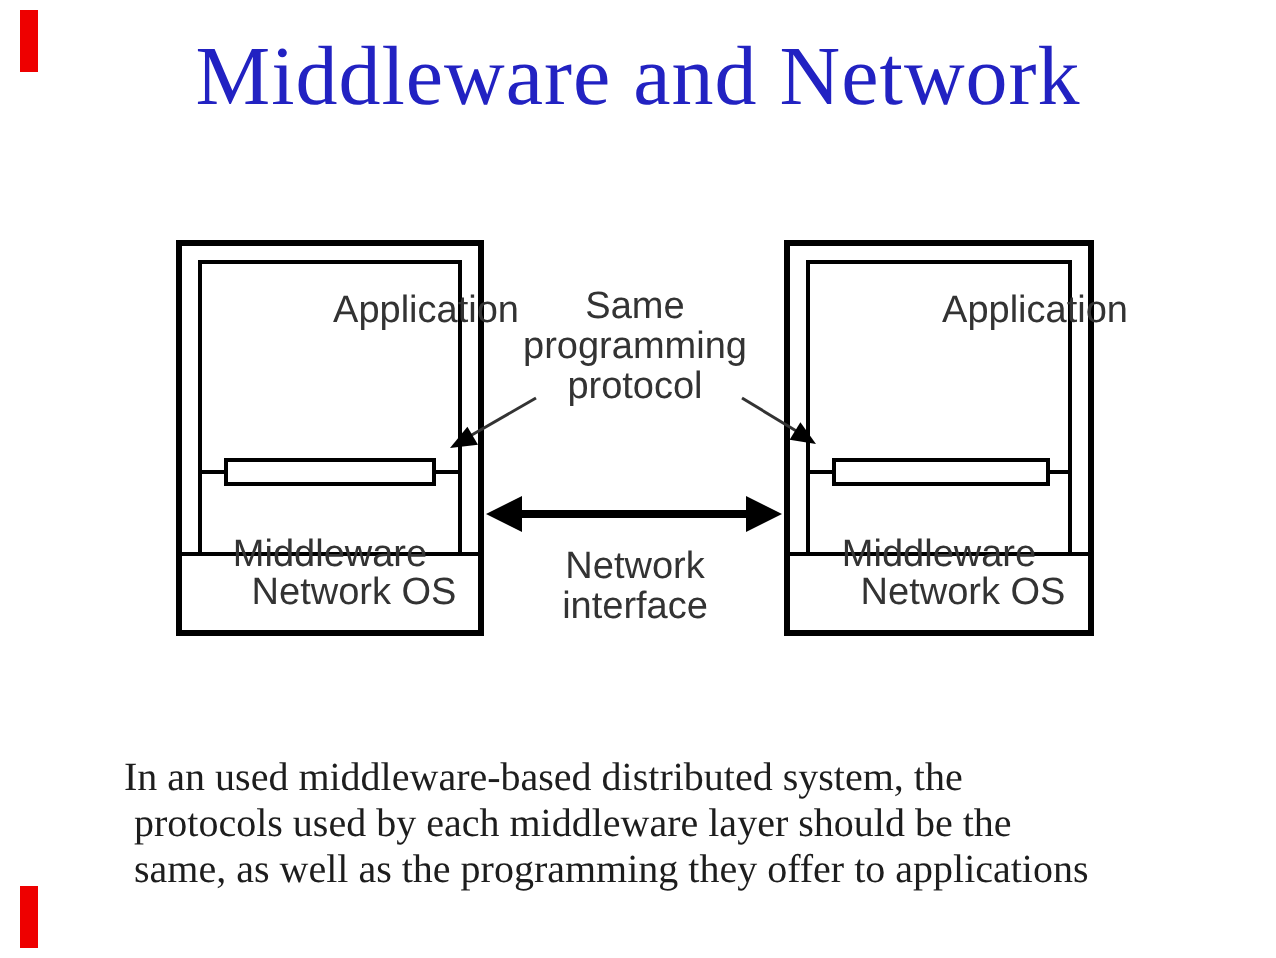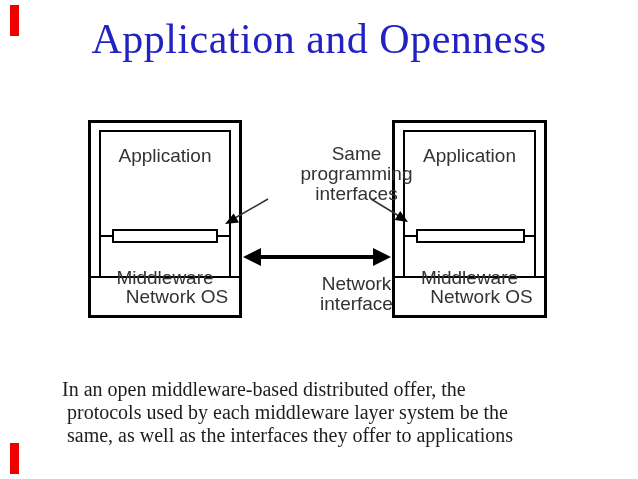--- a/index.html
+++ b/index.html
@@ -77,32 +77,31 @@
   .machine.right .iface-bar { width: 109px; }
   .m-label {
     position: absolute;
     left: 8px; width: 132px;
     text-align: center;
     font-size: 19px;
     color: #333;
     white-space: nowrap;
   }
   .machine.right .m-label { width: 133px; }
-  .m-label.app { top: 22px; }
+  .m-label.app { top: 22px; padding-left: 48px; }
   .m-label.mw  { top: 127px; margin-top: 17px; }
   .m-label.nos { left: 12px; width: 148px; top: 163px; }
   .machine.right .m-label.nos { width: 149px; }
   .anno {
     position: absolute;
     left: 240px; width: 155px;
     text-align: center;
     font-size: 19px;
     line-height: 20px;
     color: #333;
-    margin-left: 39px;
   }
   .anno.iface { top: 144px; }
   .anno.proto { top: 274px; }
   .arrow-layer {
     position: absolute;
     left: 0; top: 0;
     width: 638px; height: 479px;
     pointer-events: none;
   }
   
@@ -119,21 +118,21 @@
   .body-text .line + .line { padding-left: 5px; }
 </style>
 </head>
 <body>
 
 <div class="slide">
 
   <div class="accent-bar top"></div>
   <div class="accent-bar bottom"></div>
 
-  <h1 class="title">Application and Openness</h1>
+  <h1 class="title">Middleware and Network</h1>
 
   <div class="machine left">
     <div class="inner-box"></div>
     <div class="os-sep"></div>
     <div class="mid-line"></div>
     <div class="iface-bar"></div>
     <div class="m-label app">Application</div>
     <div class="m-label mw">Middleware</div>
     <div class="m-label nos">Network OS</div>
   </div>
@@ -144,21 +143,21 @@
     <div class="mid-line"></div>
     <div class="iface-bar"></div>
     <div class="m-label app">Application</div>
     <div class="m-label mw">Middleware</div>
     <div class="m-label nos">Network OS</div>
   </div>
 
   <div class="anno iface">
     <div>Same</div>
     <div>programming</div>
-    <div>interfaces</div>
+    <div>protocol</div>
   </div>
 
   <div class="anno proto">
     <div>Network</div>
     <div>interface</div>
   </div>
 
   <svg class="arrow-layer" viewBox="0 0 638 479">
 
     <g>
@@ -172,18 +171,18 @@
     </g>
 
     <g>
       <line x1="258" y1="257" x2="376" y2="257" stroke="#000" stroke-width="4"></line>
       <polygon points="243,257 261,248 261,266" fill="#000"></polygon>
       <polygon points="391,257 373,248 373,266" fill="#000"></polygon>
     </g>
   </svg>
 
   <div class="body-text">
-    <div class="line">In an open middleware-based distributed offer, the</div>
-    <div class="line">protocols used by each middleware layer system be the</div>
-    <div class="line">same, as well as the interfaces they offer to applications</div>
+    <div class="line">In an used middleware-based distributed system, the</div>
+    <div class="line">protocols used by each middleware layer should be the</div>
+    <div class="line">same, as well as the programming they offer to applications</div>
   </div>
 
 </div>
 
 </body></html>

